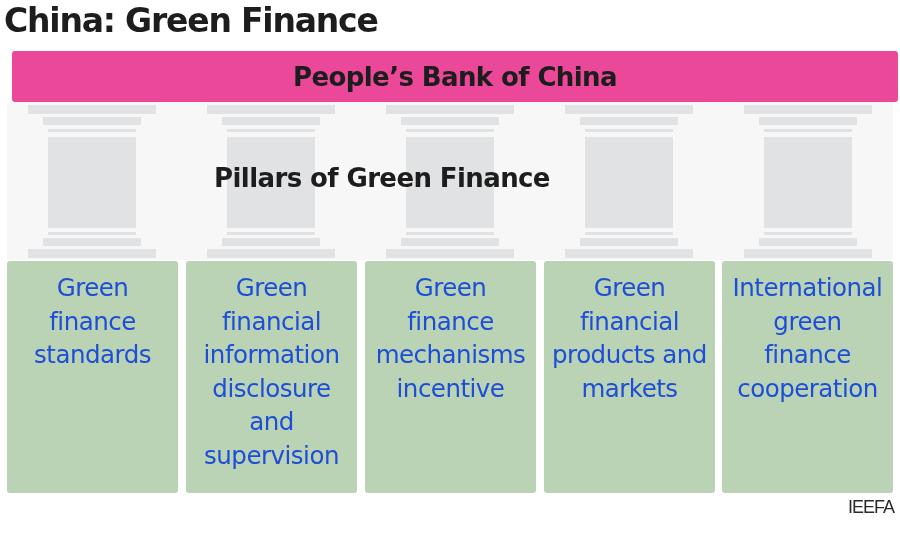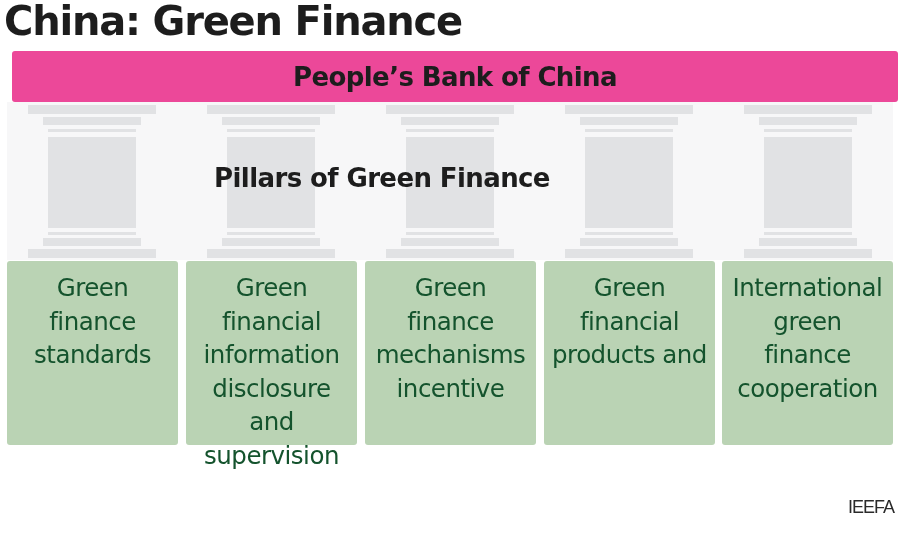--- a/index.html
+++ b/index.html
@@ -1,21 +1,21 @@
 <!DOCTYPE html>
 <html><head>
 <meta charset="utf-8">
 <style>
   html, body { margin: 0; padding: 0; }
   body {
     width: 900px; height: 540px; background: #ffffff; position: relative; overflow: hidden;
     font-family: "DejaVu Sans", "Liberation Sans", sans-serif; color: #1f1f1f;
   }
   .title {
-    position: absolute; left: 4px; top: 0px; font-size: 40px; font-weight: bold;
+    position: absolute; left: 4px; top: 0px; font-size: 33px; font-weight: bold;
     letter-spacing: -1.2px; color: #1d1d1d; line-height: 42px;
   }
   .bank-bar {
     position: absolute; left: 12px; top: 51px; width: 886px; height: 51px;
     background: #ec4899; border-radius: 3px;
     display: flex; align-items: center; justify-content: center;
     font-size: 26px; font-weight: bold; letter-spacing: -0.6px; color: #1d1d1d;
   }
   .pillar-area {
     position: absolute; left: 7px; top: 102px; width: 886px; height: 158px; background: #f7f7f8;
@@ -26,23 +26,23 @@
   .pillar .cap2 { left: 15px; width: 98px; height: 8px; }
   .pillar .line { left: 20px; width: 88px; height: 3px; }
   .pillar .shaft { left: 20px; width: 88px; top: 35px; height: 91px; }
   .pillar .cap1.t { top: 3px; } .pillar .cap2.t { top: 15px; } .pillar .line.t { top: 27px; }
   .pillar .line.b { top: 130px; } .pillar .cap2.b { top: 136px; } .pillar .cap1.b { top: 147px; height: 9px; }
   .pillars-label {
     position: absolute; left: 0; width: 764px; top: 163px; text-align: center;
     font-size: 26px; font-weight: bold; letter-spacing: -0.6px; color: #1d1d1d;
   }
   .box {
-    position: absolute; top: 261px; height: 184px; width: 171px; background: #bad3b4;
+    position: absolute; top: 261px; height: 232px; width: 171px; background: #bad3b4;
     border-radius: 3px; text-align: center; font-size: 24.5px; line-height: 33.5px;
-    padding-top: 10px; box-sizing: border-box; color: #14532d; letter-spacing: -0.5px;
+    padding-top: 10px; box-sizing: border-box; color: #1d4ed8; letter-spacing: -0.5px;
   }
   .box span { display: block; }
   .credit {
     position: absolute; right: 6px; top: 497px; font-size: 18px; font-weight: normal;
     color: #2a2a2a; letter-spacing: -1px; font-family: "Liberation Sans", sans-serif;
   }
 </style>
 </head>
 <body>
 
@@ -118,20 +118,21 @@
 <div class="box" style="left:365px">
   <span>Green</span>
   <span>finance</span>
   <span>mechanisms</span>
   <span>incentive</span>
 </div>
 <div class="box" style="left:544px">
   <span>Green</span>
   <span>financial</span>
   <span>products and</span>
+  <span>markets</span>
 </div>
 <div class="box" style="left:722px">
   <span>International</span>
   <span>green</span>
   <span>finance</span>
   <span>cooperation</span>
 </div>
 
 <div class="credit">IEEFA</div>
 

